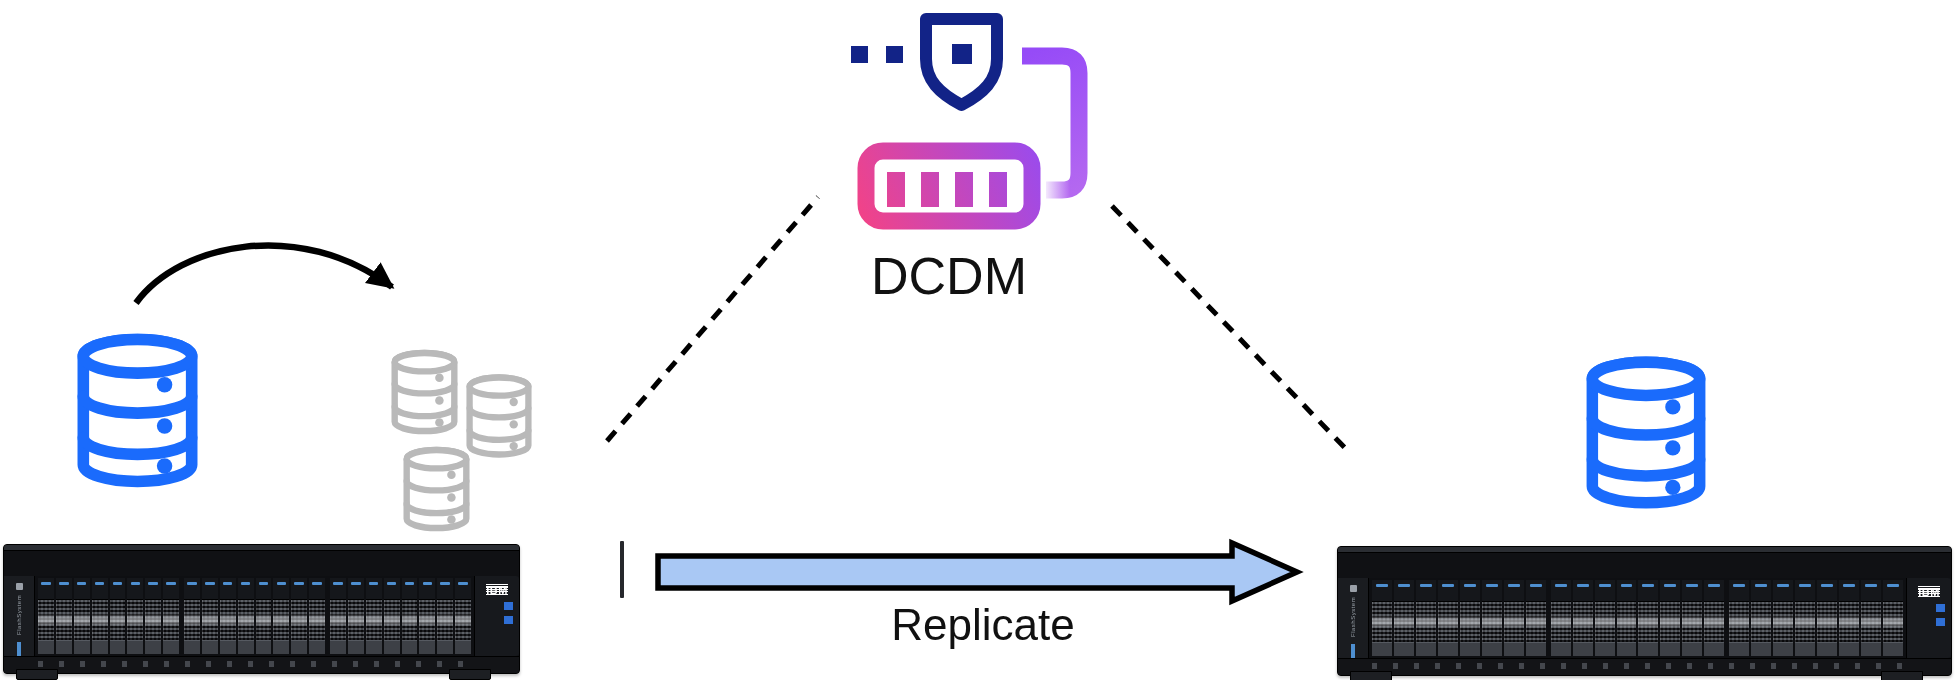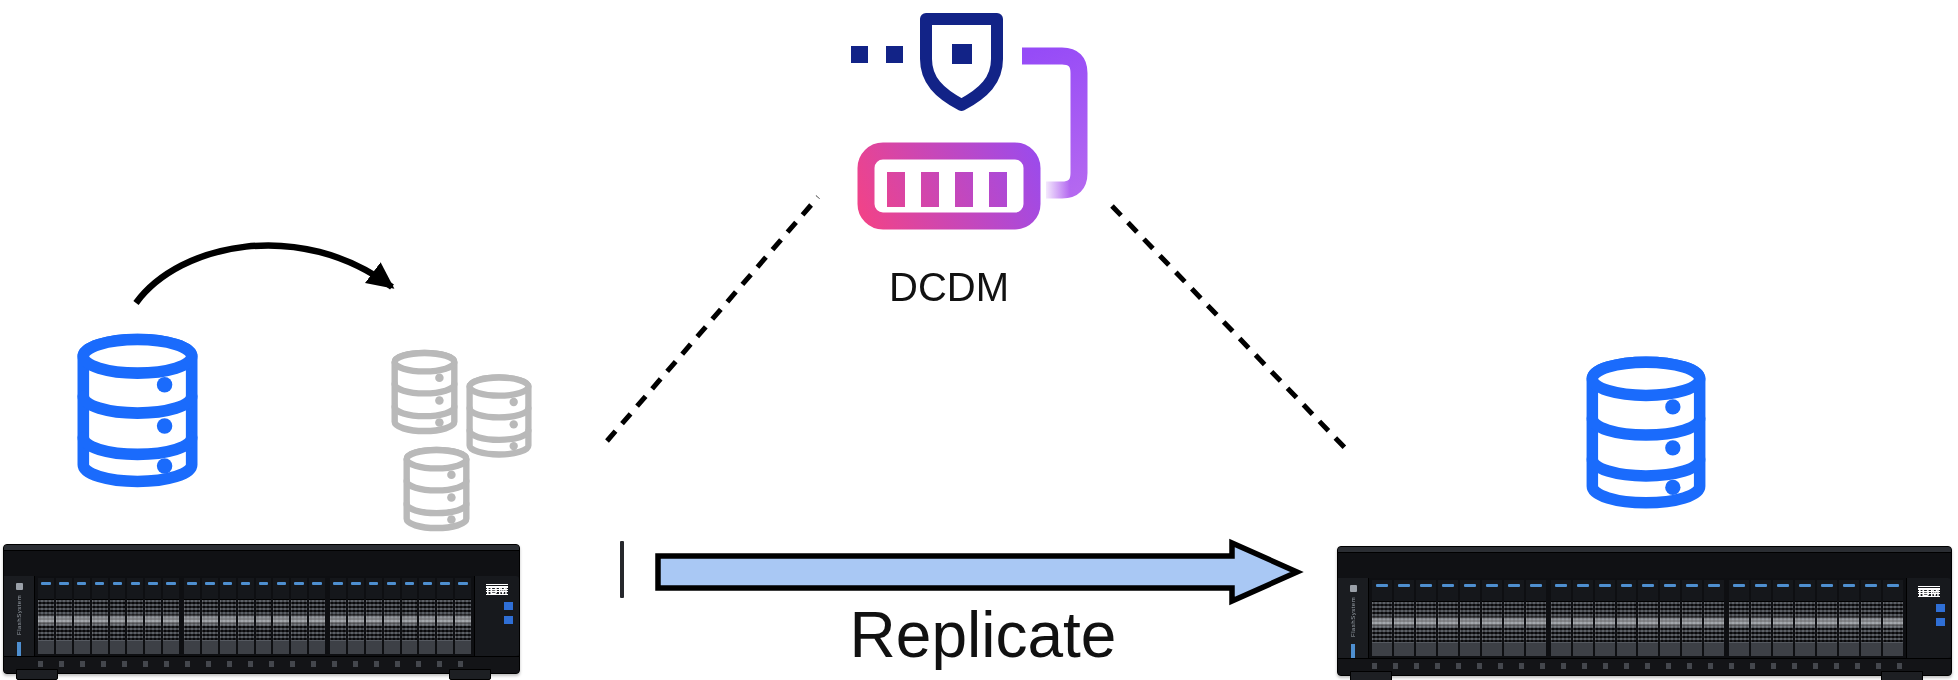--- a/index.html
+++ b/index.html
@@ -6,22 +6,22 @@
   .canvas{position:relative;width:1958px;height:680px;background:#fff;overflow:hidden;
           font-family:"Liberation Sans",sans-serif;}
   svg.diagram{position:absolute;left:0;top:0;}
   .db-stroke{stroke:currentColor;stroke-width:9;stroke-linecap:round;}
   .db-fill{fill:#fff;}
   .db-nofill{fill:none;}
   .db-dot{fill:currentColor;}
   .db-blue{color:var(--blue);}
   .db-gray{color:var(--gray);}
   .label{position:absolute;color:#111;line-height:1;text-align:center;white-space:nowrap;}
-  .dcdm-label{left:849px;top:267px;width:200px;font-size:40px;}
-  .replicate-label{left:833px;top:603px;width:300px;font-size:64px;}
+  .dcdm-label{left:849px;top:250px;width:200px;font-size:52px;}
+  .replicate-label{left:833px;top:603px;width:300px;font-size:44px;}
 
   
   .rack{position:absolute;background:#101114;border:1px solid #000;border-radius:4px;
         display:flex;flex-direction:column;box-shadow:0 2px 3px rgba(0,0,0,.25);}
   .rack-left{left:3px;top:544px;width:515px;height:128px;}
   .rack-right{left:1337px;top:546px;width:613px;height:128px;}
   .rack-top-rail{height:5px;background:#2b2e33;border-bottom:1px solid #000;border-radius:3px 3px 0 0;}
   .rack-main{flex:1;display:flex;min-height:0;margin-top:25px;}
   .rack-bezel-left{width:30px;background:#1a1c20;display:flex;flex-direction:column;align-items:center;
         border-right:1px solid #000;overflow:hidden;}

